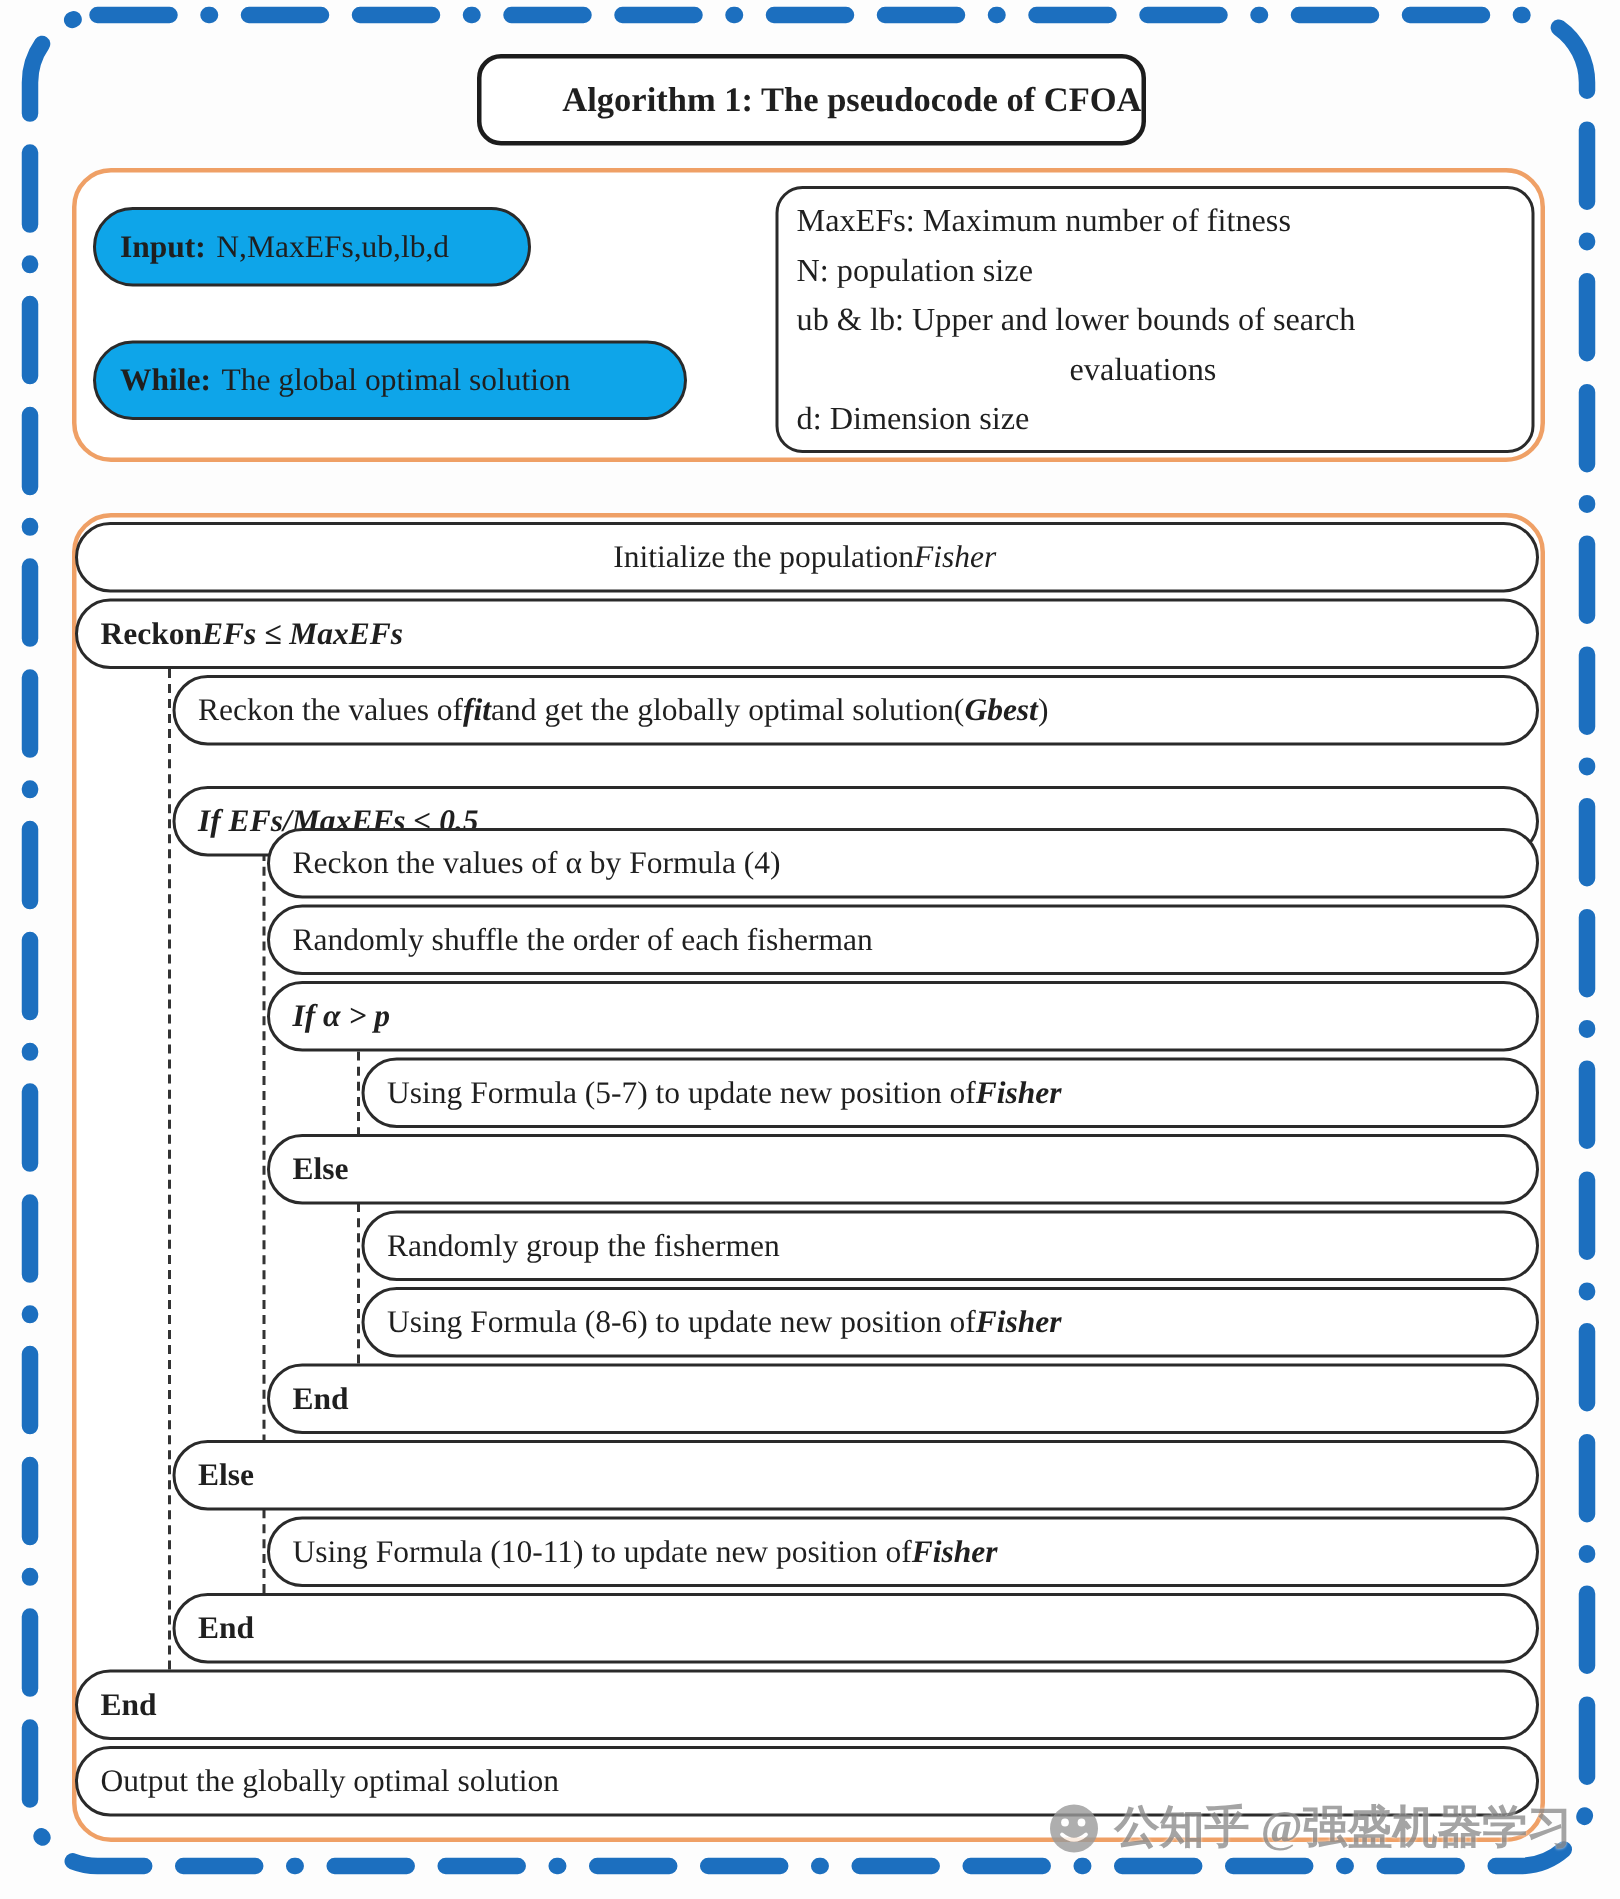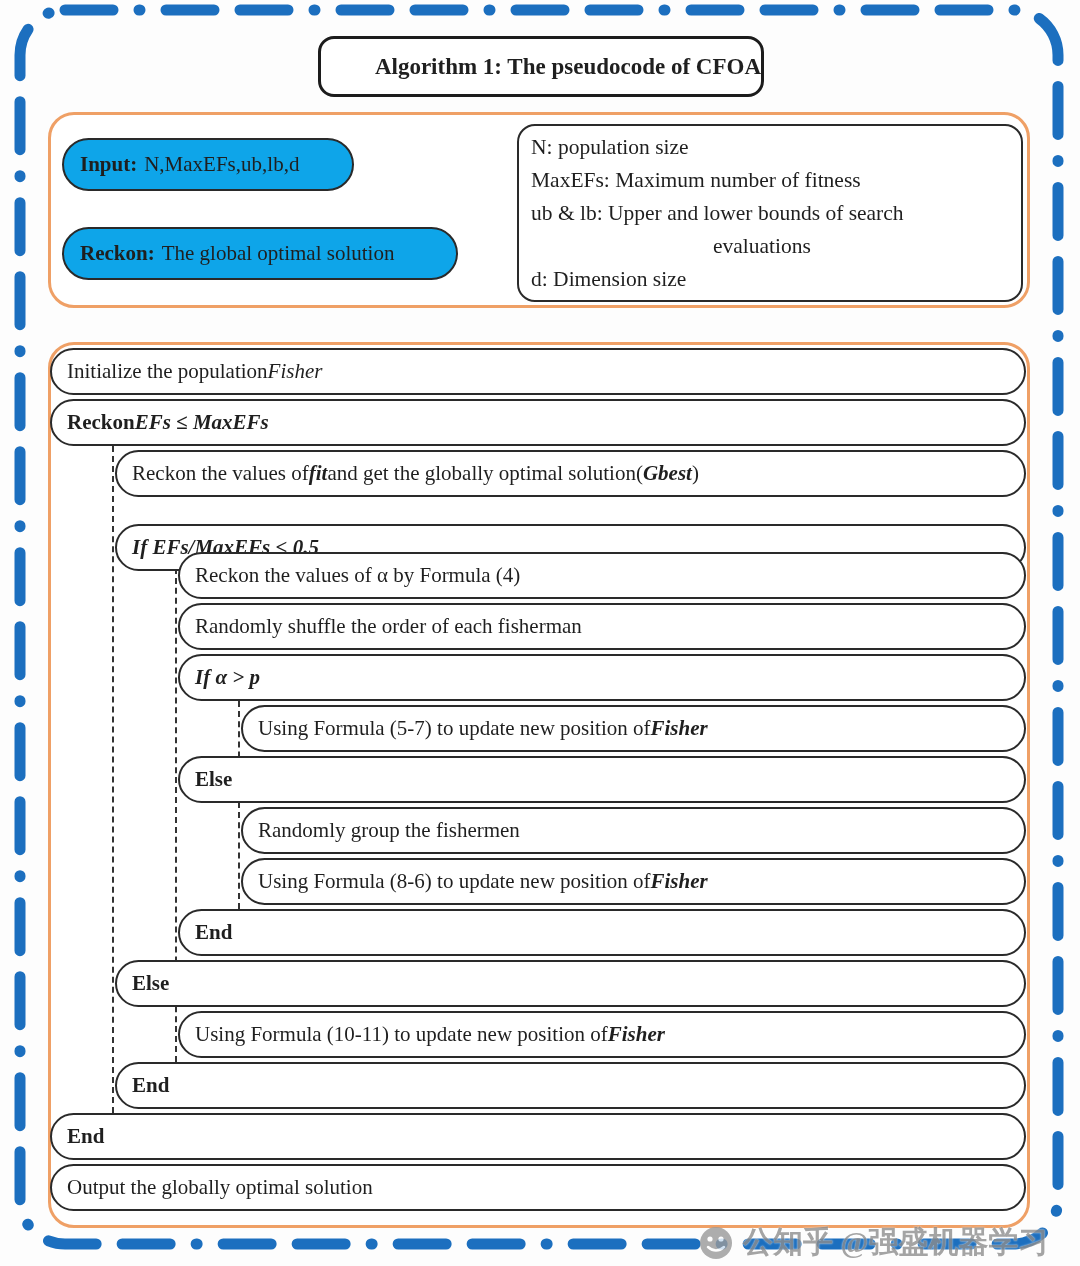--- a/index.html
+++ b/index.html
@@ -66,21 +66,20 @@
   }
   #guide-1{left:112px;top:446px;height:667px;}
   #guide-2{left:175px;top:548px;height:514px;}
   #guide-3{left:238px;top:701px;height:208px;}
   .watermark{
     position:absolute;left:698px;top:1198px;z-index:9;
     display:flex;align-items:center;gap:9px;
     color:var(--wm);opacity:.8;
     font-size:30px;font-weight:bold;white-space:nowrap;
     text-shadow:0 0 2px #fff;
-    margin-top:24px;
   }
 </style>
 </head>
 <body>
 
 <div class="canvas">
 
   <svg class="page-border" width="1080" height="1266" aria-hidden="true">
     <rect x="20" y="10" width="1038" height="1234" rx="45" ry="45"></rect>
   </svg>
@@ -90,40 +89,40 @@
   </div>
 
   <div class="orange-box" id="io-box"></div>
 
   <div class="io-pill" id="input-pill">
     <span class="b">Input:</span>
     <span class="val">N,MaxEFs,ub,lb,d</span>
   </div>
 
   <div class="io-pill" id="output-pill">
-    <span class="b">Reckon:</span>
+    <span class="b">While:</span>
     <span class="val">The global optimal solution</span>
   </div>
 
   <div class="legend-box">
+    <div class="legend-line">MaxEFs: Maximum number of fitness</div>
     <div class="legend-line">N: population size</div>
-    <div class="legend-line">MaxEFs: Maximum number of fitness</div>
     <div class="legend-line">ub &amp; lb: Upper and lower bounds of search</div>
     <div class="legend-line indent">evaluations</div>
     <div class="legend-line">d: Dimension size</div>
   </div>
 
   <div class="orange-box" id="body-box"></div>
 
   <div class="guide" id="guide-1"></div>
   <div class="guide" id="guide-2"></div>
   <div class="guide" id="guide-3"></div>
 
   <div>
-      <div class="pill" style="left: 50px; top: 348px; width: 976px;">
+      <div class="pill" style="left: 50px; top: 348px; width: 976px; justify-content: center;">
         <span>Initialize the population </span>
         <span class="i">Fisher</span>
       </div>
       <div class="pill" style="left: 50px; top: 399px; width: 976px;">
         <span class="b">Reckon </span>
         <span class="b i">EFs ≤ MaxEFs</span>
       </div>
       <div class="pill" style="left: 115px; top: 450px; width: 911px;">
         <span>Reckon the values of </span>
         <span class="b i">fit</span>

